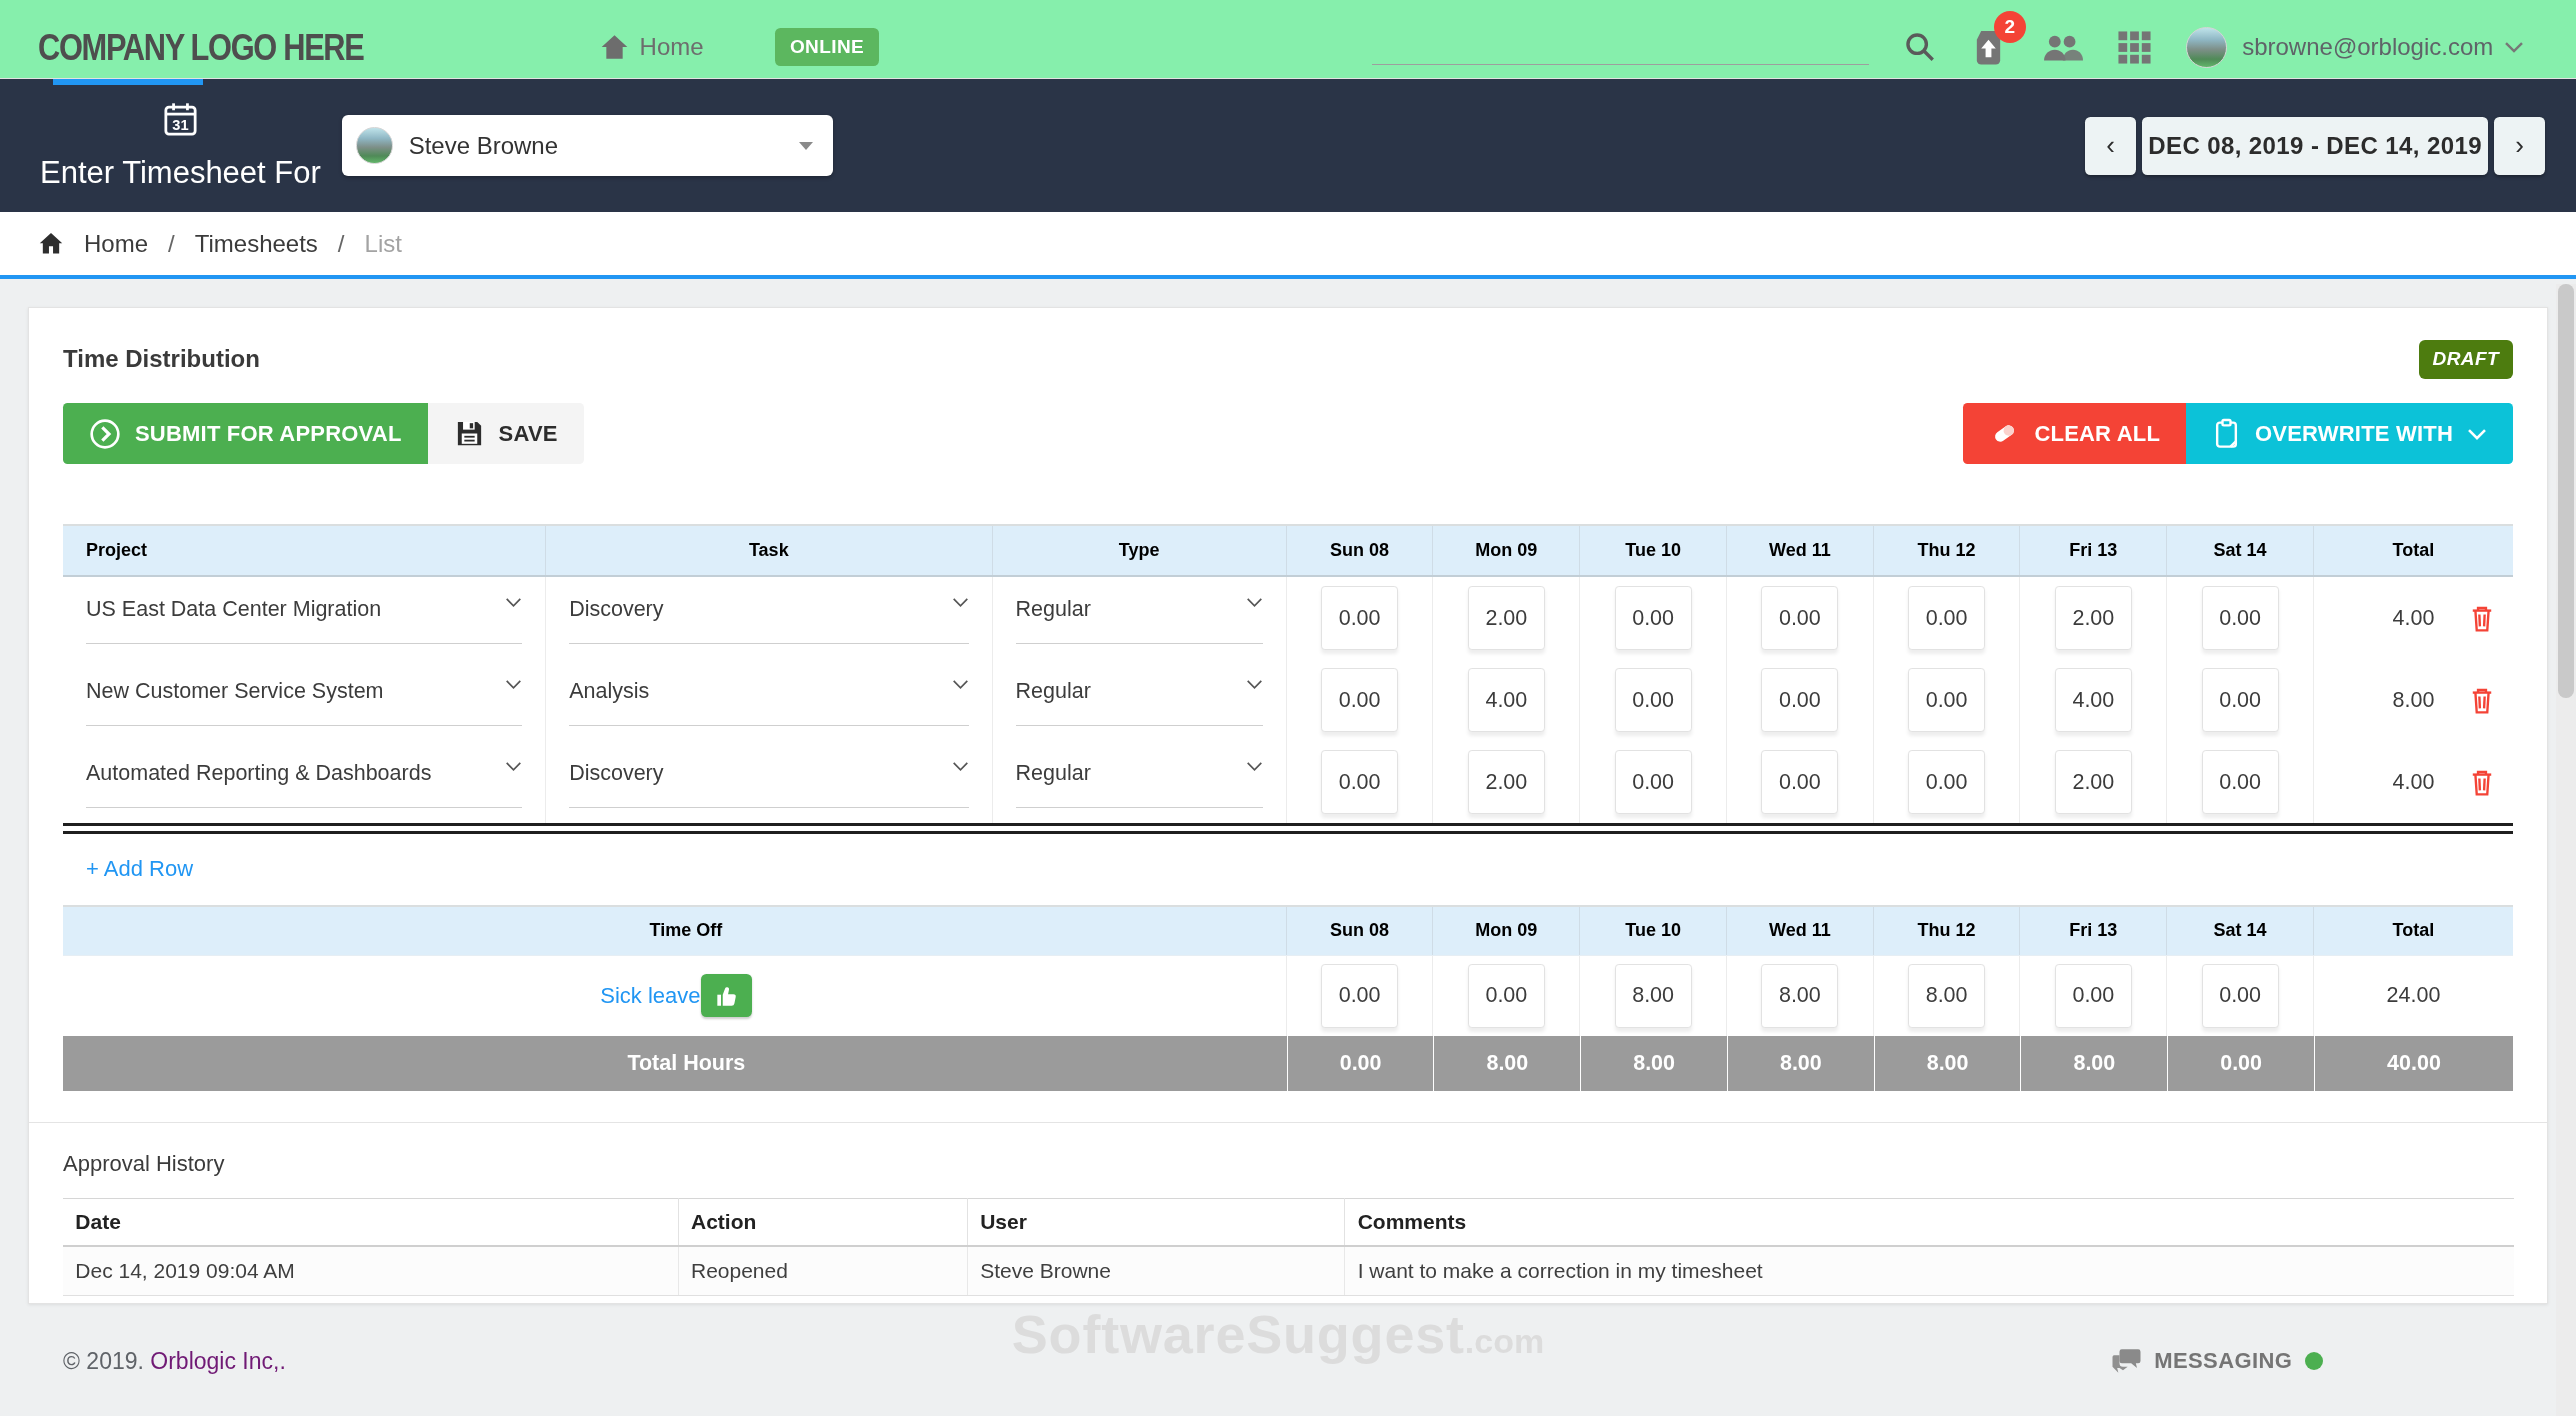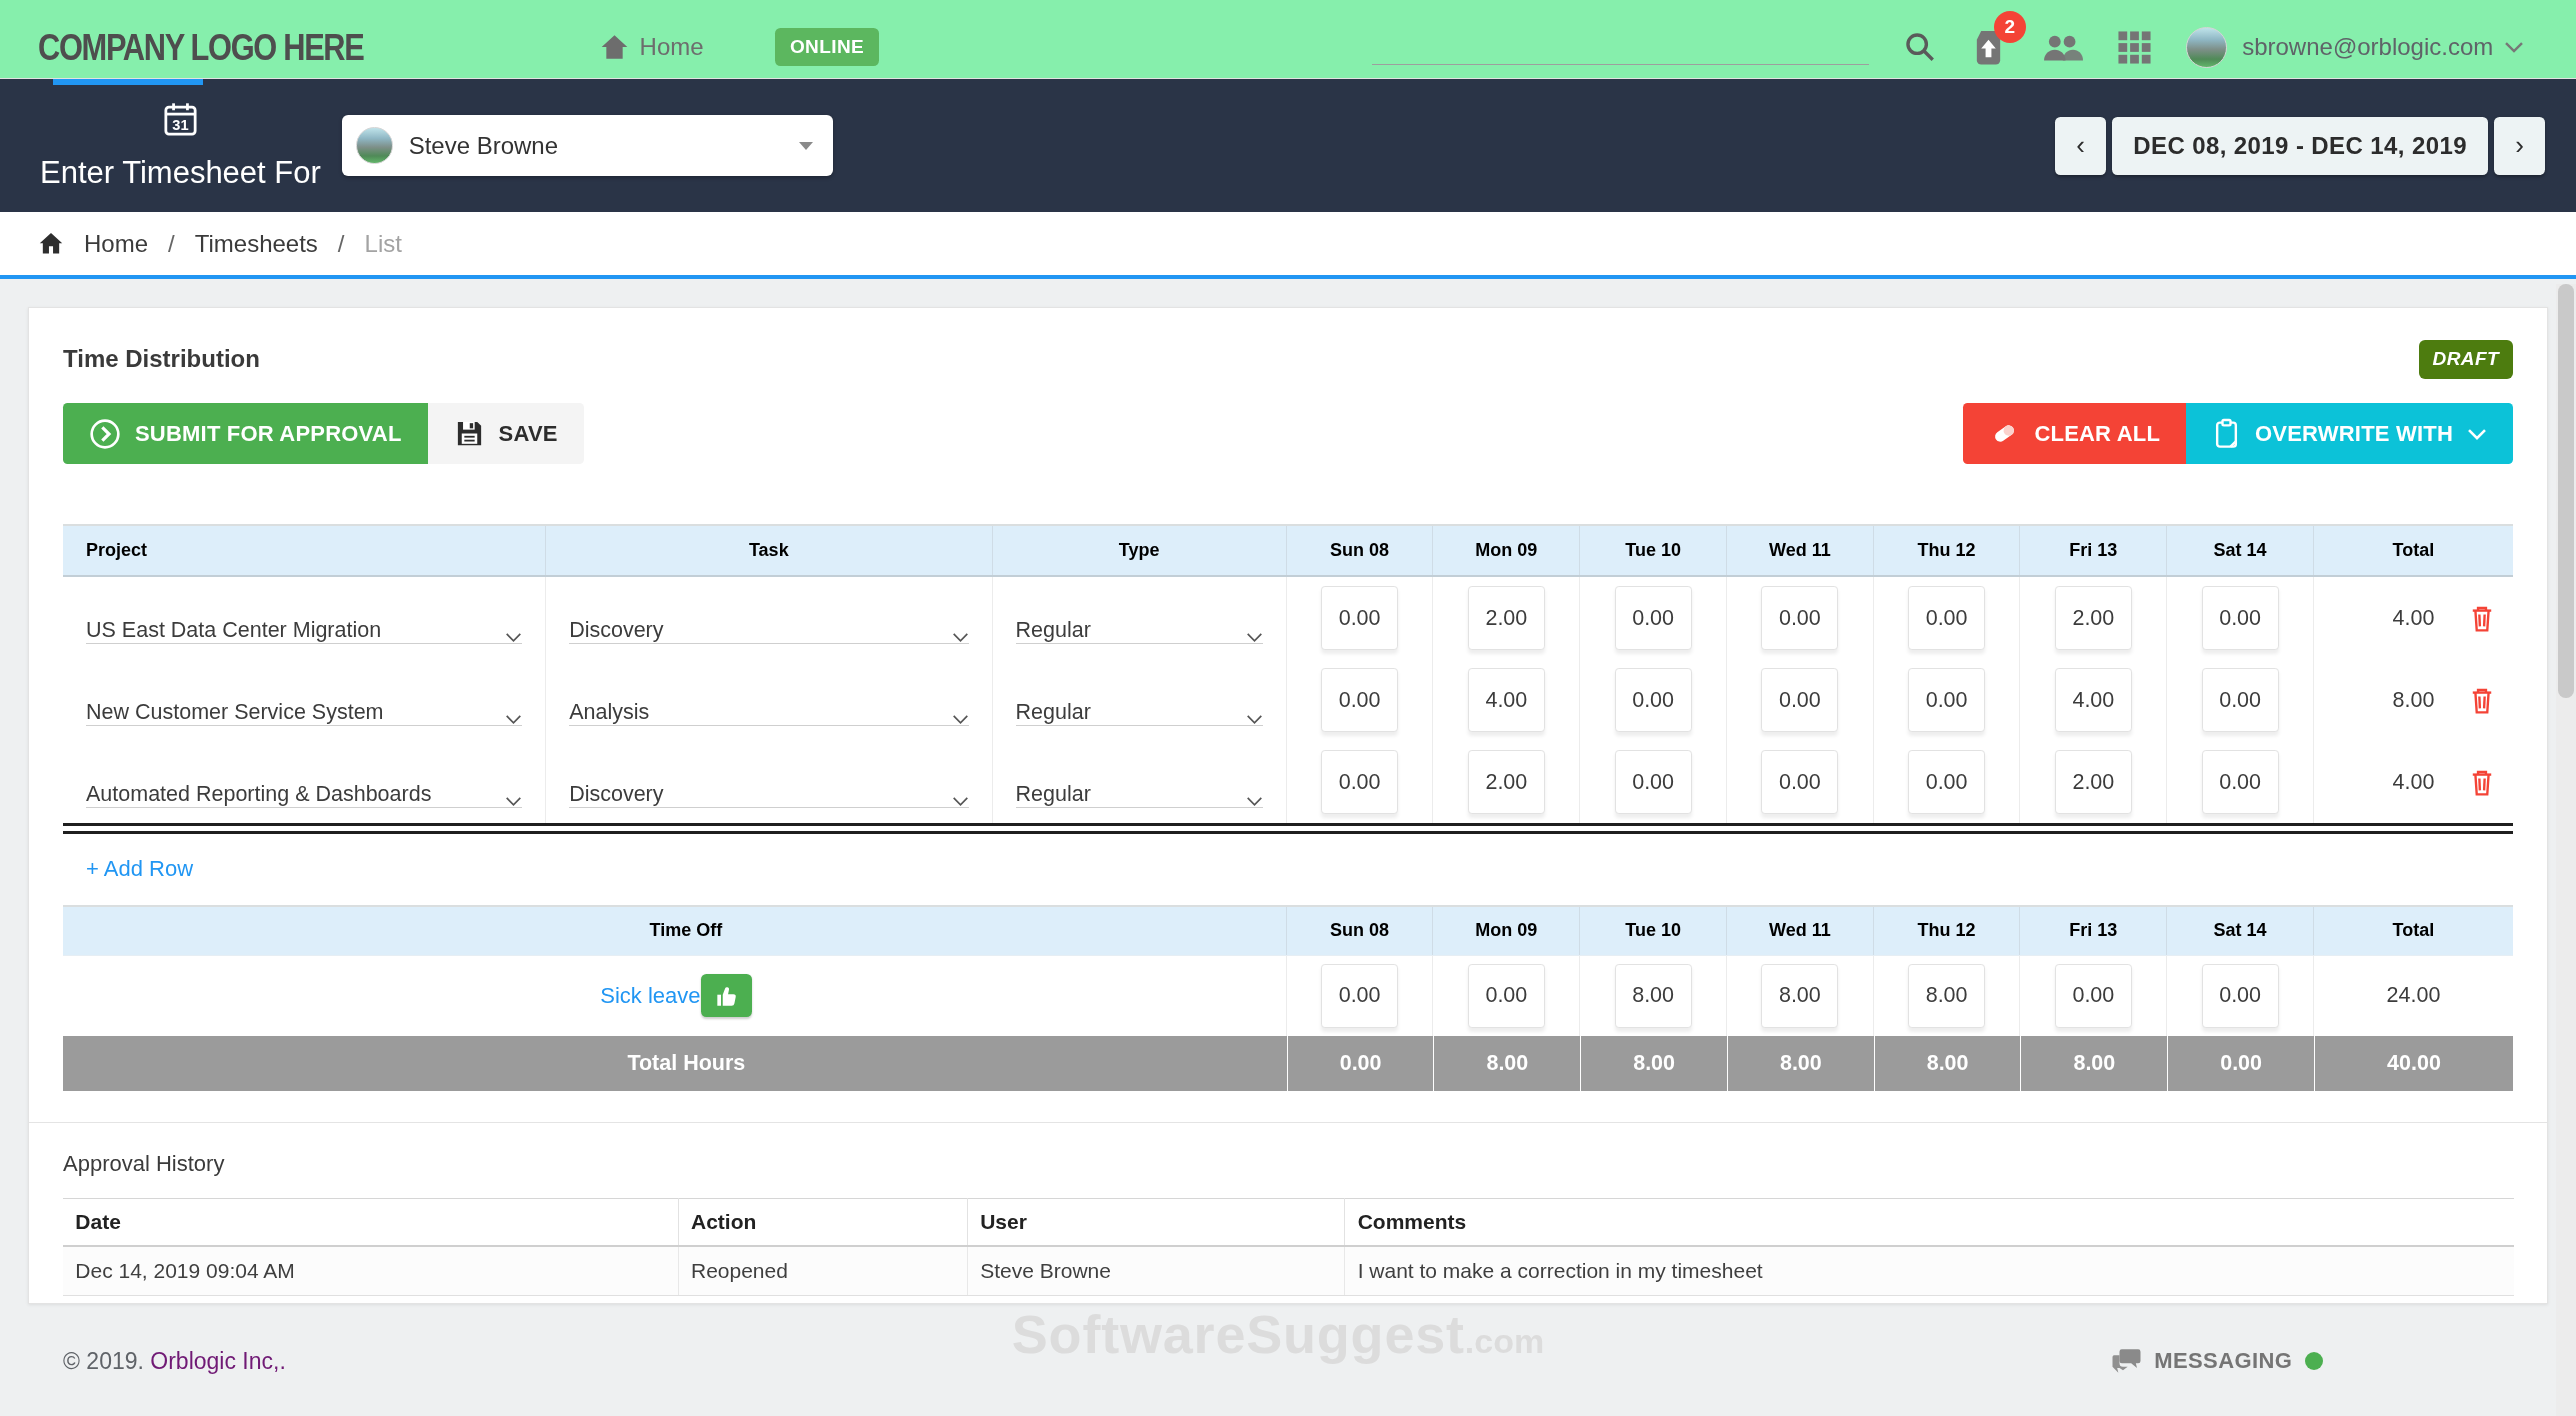--- a/index.html
+++ b/index.html
@@ -24,21 +24,21 @@
   .active-tab-indicator { position:absolute; top:0; left:53px; width:150px; height:6.1px; background:#2196f3; }
   .ph-title-wrap { display:flex; align-items:center; gap:17px;flex-direction:column; }
   .ph-title { color:#fff; font-size:31px; font-weight:400; white-space:nowrap; }
   .user-select { margin-left:21.5px; width:491px; height:61px; background:#fff; border-radius:6.1px; display:flex; align-items:center; padding:0 20px 0 14px; box-shadow:0 1.5px 3.8px rgba(0,0,0,.25); cursor:pointer; }
   .user-select .avatar { width:37px; height:37px; }
   .user-select-label { font-size:24px; color:#333; margin-left:15.3px; }
   .user-select .caret-down-sm { margin-left:auto; }
   .date-nav { margin-left:auto; display:flex; gap:6.1px; }
   .date-nav-btn { background:#edf3f4; border:none; border-radius:5.4px; height:58px; font-size:26px; color:#2c2c2c; cursor:pointer; box-shadow:0 1.5px 3.1px rgba(0,0,0,.3); display:flex; align-items:center; justify-content:center; }
   .date-nav-prev,.date-nav-next { width:51px; }
-  .date-range { padding:0 21px; font-weight:700; font-size:24px; letter-spacing:0.4px; }
+  .date-range { padding:0 6px; font-weight:700; font-size:24px; letter-spacing:0.4px; }
 
   
   .breadcrumb-bar { height:67px; background:#fff; border-bottom:4.6px solid #2196f3; display:flex; align-items:center; padding:0 38px; gap:20px; }
   .crumb { font-size:24px; color:#3b3b3b; cursor:pointer; }
   .crumb-sep { font-size:24px; color:#666; }
   .crumb-current { color:#a3a3a3; cursor:default; }
 
   
   .card { margin:28px 28px 0 28px; background:#fff; border:0.8px solid #e3e3e3; box-shadow:0 0.8px 3.1px rgba(0,0,0,.08); height:997px; position:relative; }
   .card-head { display:flex; align-items:center; padding:32px 34px 15.3px 34px; }
@@ -55,21 +55,21 @@
   
   .ts-table { margin:60px 34px 0 34px; border-top:2.3px solid #dadedf; }
   .ts-row { display:grid; grid-template-columns:19.72% 18.22% 12.01% repeat(7,5.99%) 8.12%; }
   .ts-head { background:#ddeefa; height:51px; border-bottom:2.3px solid #c2ced6; }
   .ts-head > div { display:flex; align-items:center; justify-content:center; font-size:18px; font-weight:700; color:#000000; border-right:0.8px solid #cfdce6; }
   .ts-head > div:last-child { border-right:none; }
   .ts-head .h-project { justify-content:flex-start; padding-left:23px; }
   .ts-body-row { height:82px; }
   .ts-body-row > div { display:flex; align-items:center; justify-content:center; border-right:0.8px solid #ececec; }
   .ts-body-row > div:last-child { border-right:none; }
-  .sel { width:100%; margin:0 23px; height:51px; display:flex; align-items:flex-end; justify-content:space-between; border-bottom:0.8px solid #cfcfcf; cursor:pointer; padding-top:4.6px; }
+  .sel { width:100%; margin:0 23px; height:51px; display:flex; align-items:flex-start; justify-content:space-between; border-bottom:0.8px solid #cfcfcf; cursor:pointer; padding-top:4.6px; }
   .sel-label { font-size:21.5px; color:#3c3c3c; white-space:nowrap; }
   .hours-input { width:77px; height:64px; border:0.8px solid #e2e2e2; border-radius:3.8px; text-align:center; font-size:21.5px; color:#3c3c3c; font-family:"Liberation Sans",sans-serif; box-shadow:0 3.1px 3.8px rgba(0,0,0,.07); outline:none; background:#fff; }
   .total-cell { position:relative; font-size:21.5px; color:#3c3c3c; }
   .trash-btn { position:absolute; right:17px; background:none; border:none; cursor:pointer; display:flex; }
   .double-rule { height:10.7px; border-top:3.8px solid #1f1f1f; border-bottom:3.8px solid #1f1f1f; }
   .add-row-strip { height:71px; display:flex; align-items:center; padding-left:23px; }
   .add-row-link { color:#2196f3; font-size:22px; text-decoration:none; cursor:pointer; }
   .timeoff-head { background:#ddeefa; height:51px; border-top:2.3px solid #dadedf; border-bottom:1.5px solid #e6eef4; }
   .timeoff-label-cell { grid-column:1 / 4; display:flex; align-items:center; padding-left:23px; font-size:21px; font-weight:700; color:#2c3e50; }
   .timeoff-row { height:80px; }

